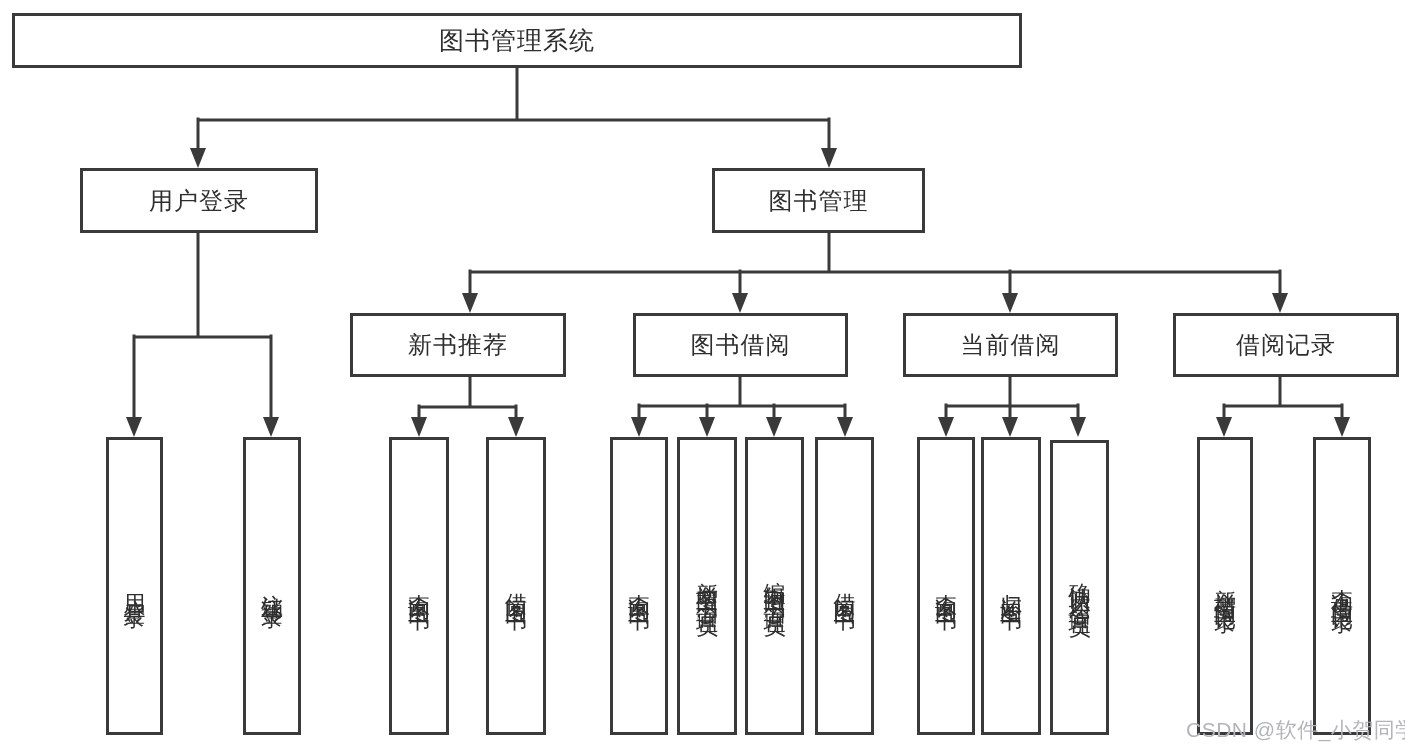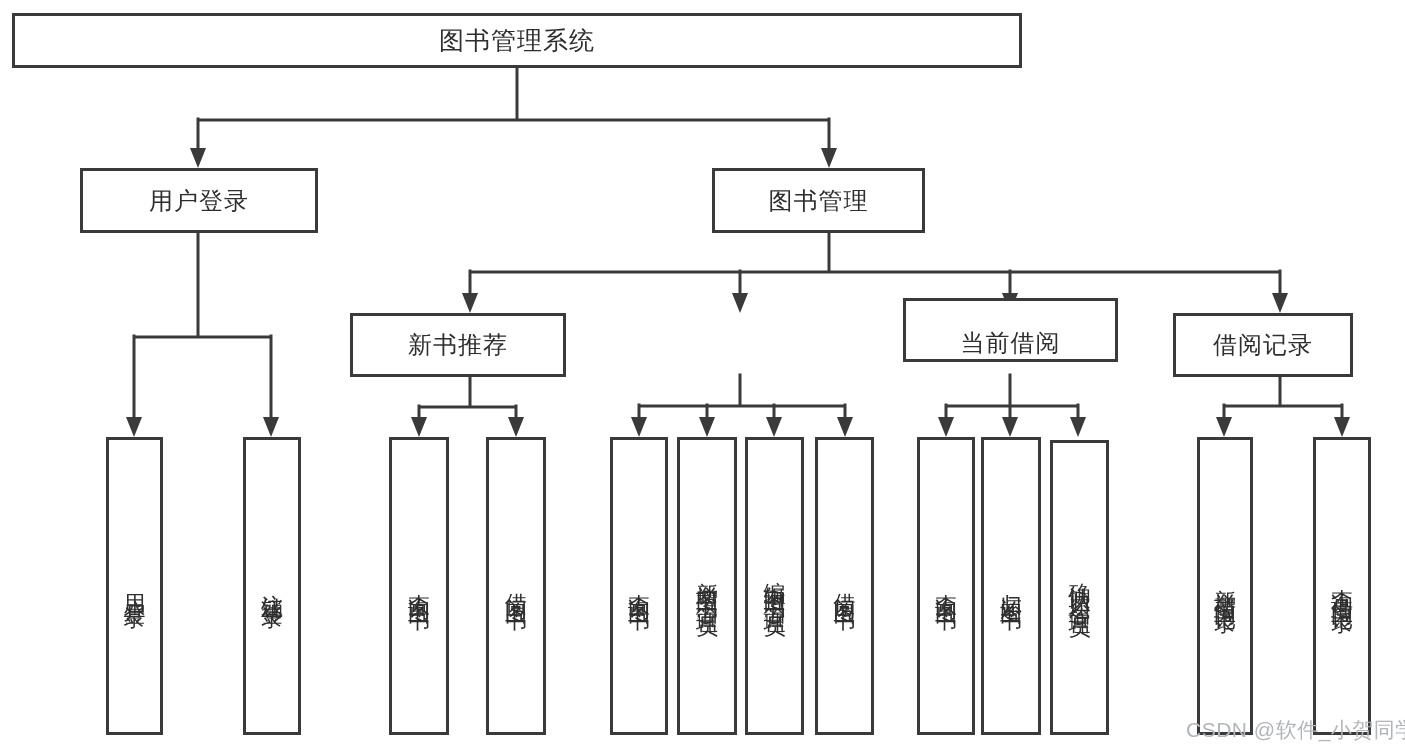--- a/index.html
+++ b/index.html
@@ -105,24 +105,27 @@
   <div class="node hbox" style="left:80px; top:168px; width:238px; height:65px;">
     <span>用户登录</span>
   </div>
   <div class="node hbox" style="left:712px; top:168px; width:213px; height:65px;">
     <span>图书管理</span>
   </div>
 
   <div class="node hbox" style="left:350px; top:313px; width:216px; height:64px;">
     <span>新书推荐</span>
   </div>
-  <div class="node hbox" style="left:903px; top:298px; width:215px; height:64px;align-items:flex-end;">
+  <div class="node hbox" style="left:633px; top:313px; width:215px; height:64px;">
+    <span>图书借阅</span>
+  </div>
+  <div class="node hbox" style="left:903px; top:313px; width:215px; height:64px;">
     <span>当前借阅</span>
   </div>
-  <div class="node hbox" style="left:1173px; top:313px; width:180px; height:64px;">
+  <div class="node hbox" style="left:1173px; top:313px; width:226px; height:64px;">
     <span>借阅记录</span>
   </div>
 
   <div class="node vbox" style="left:106px; top:437px; width:57px; height:298px;">
     <span class="vtext">用户登录</span>
   </div>
   <div class="node vbox" style="left:243px; top:437px; width:58px; height:298px;">
     <span class="vtext">注销登录</span>
   </div>
 

